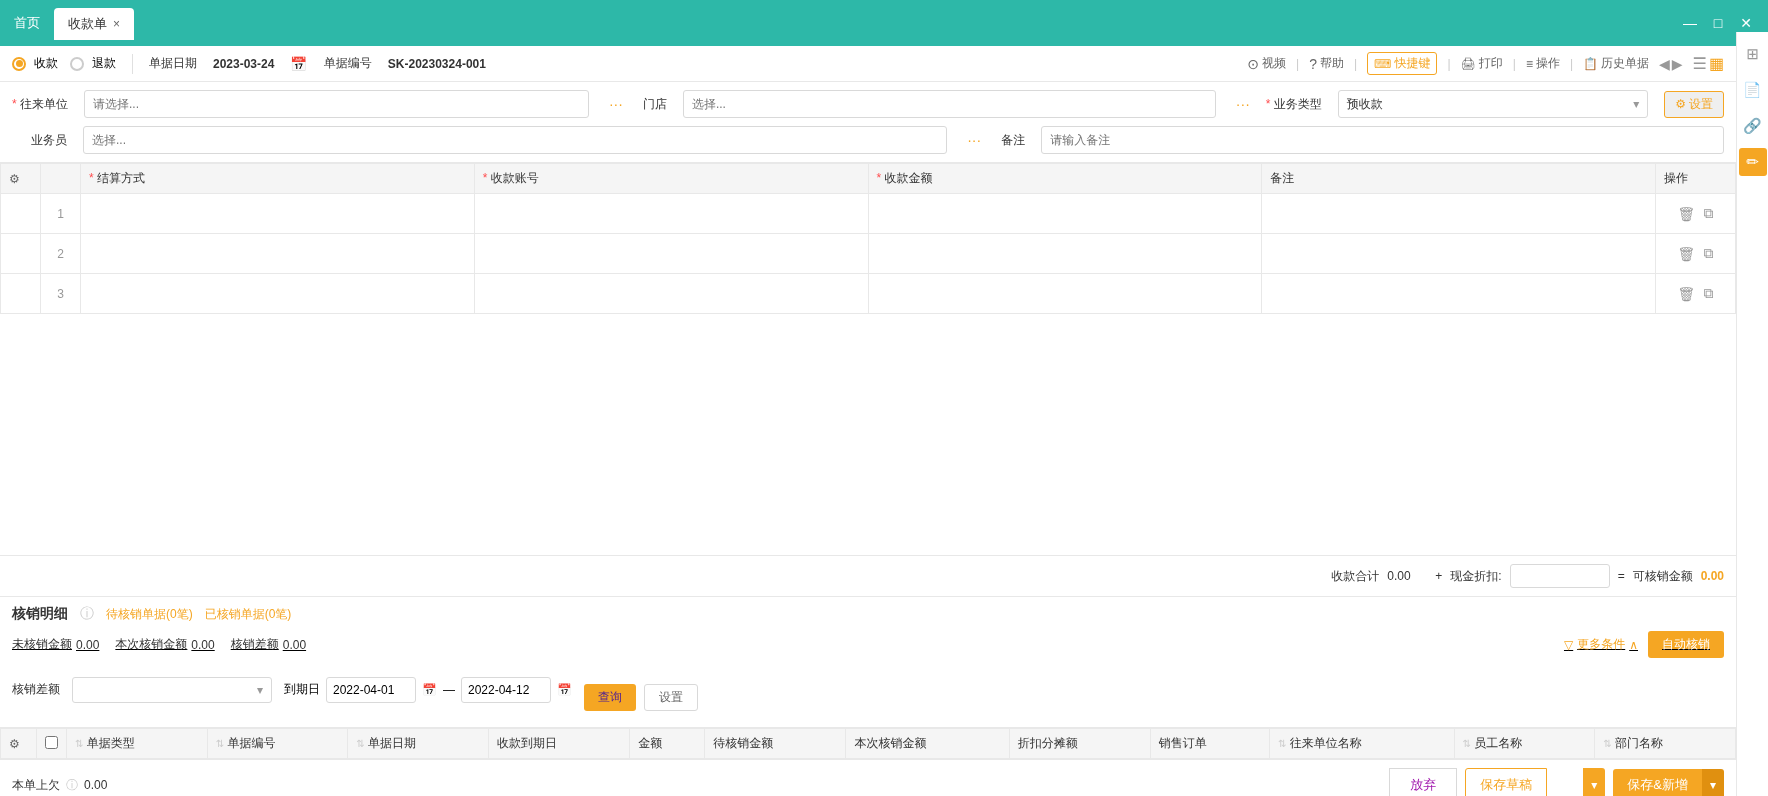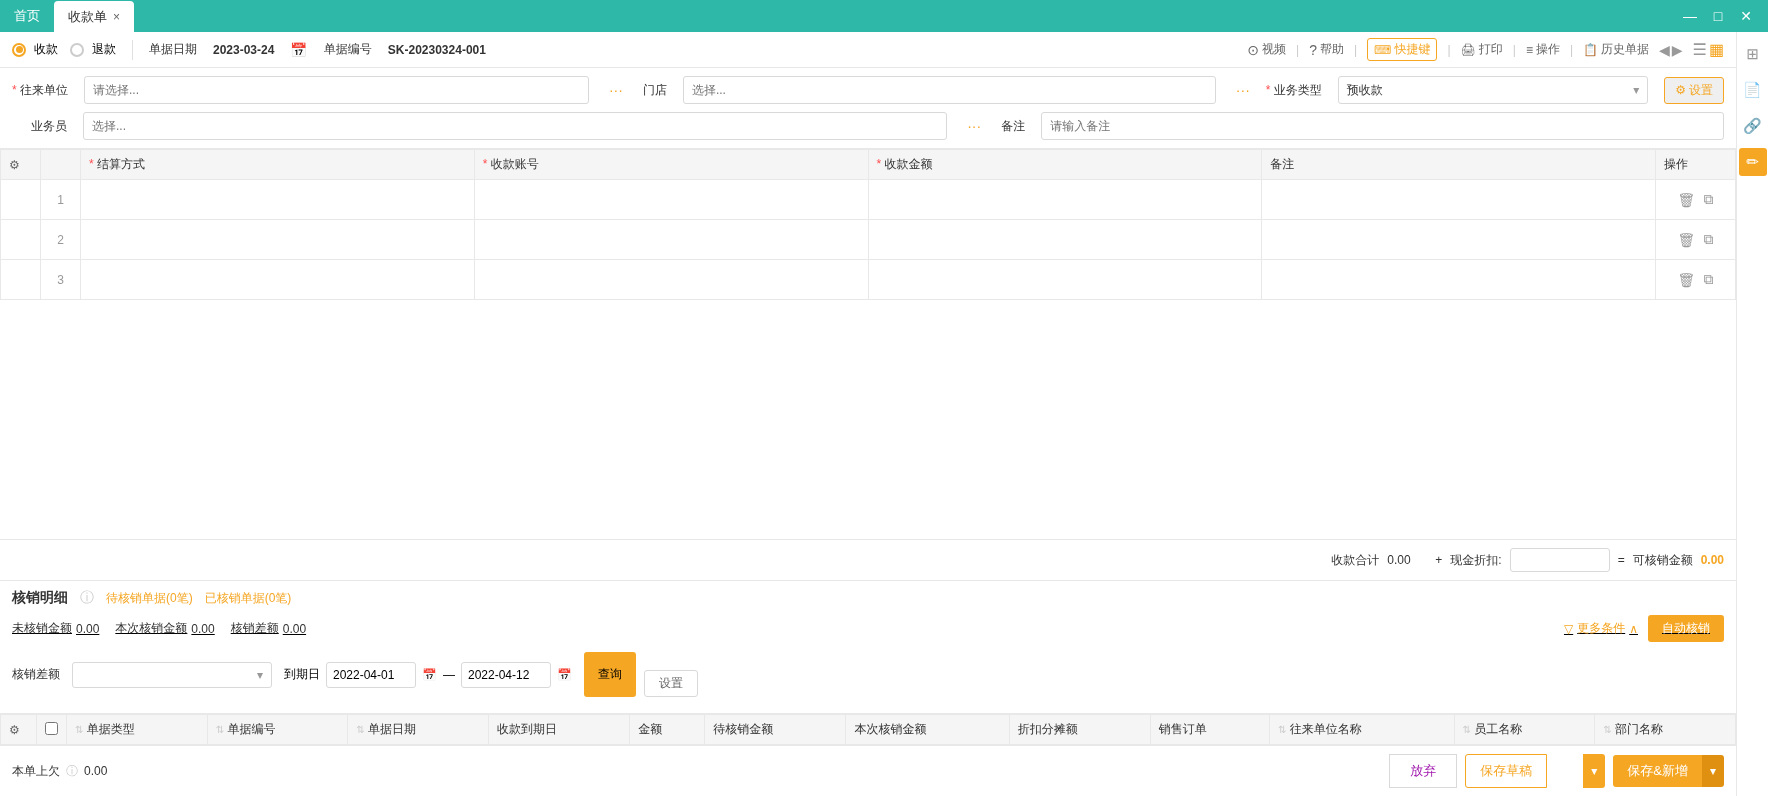--- a/index.html
+++ b/index.html
@@ -3,21 +3,21 @@
   <meta charset="utf-8">
   <style>
     * { box-sizing: border-box; margin: 0; padding: 0; }
     body { font-family: 'Microsoft YaHei', sans-serif; font-size: 12px; background: #f0f0f0; overflow: hidden; }
     
     
     .tab-bar {
       display: flex;
       align-items: center;
       background: #2db8a8;
-      height: 32px;
+      height: 46px;
       padding: 0 0;
     }
     .tab-item {
       padding: 0 14px;
       height: 32px;
       display: flex;
       align-items: center;
       cursor: pointer;
       color: #fff;
       font-size: 13px;
@@ -418,26 +418,27 @@
       font-size: 12px;
       outline: none;
       display: flex;
       align-items: center;
       gap: 4px;
       background: #fff;
       cursor: pointer;
     }
     .query-btn {
       background: #f5a623;
-      color: #000000;
+      color: #4c1d95;
       border: none;
-      padding: 14px 14px;
-      border-radius: 3px;
-      cursor: pointer;
-      font-size: 12px;
+      padding: 5px 14px;
+      border-radius: 3px;
+      cursor: pointer;
+      font-size: 12px;
+      margin-top: 16px;
     }
     .set-btn {
       background: #fff;
       color: #666;
       border: 1px solid #d9d9d9;
       padding: 4px 14px;
       border-radius: 3px;
       cursor: pointer;
       font-size: 12px;
     }

